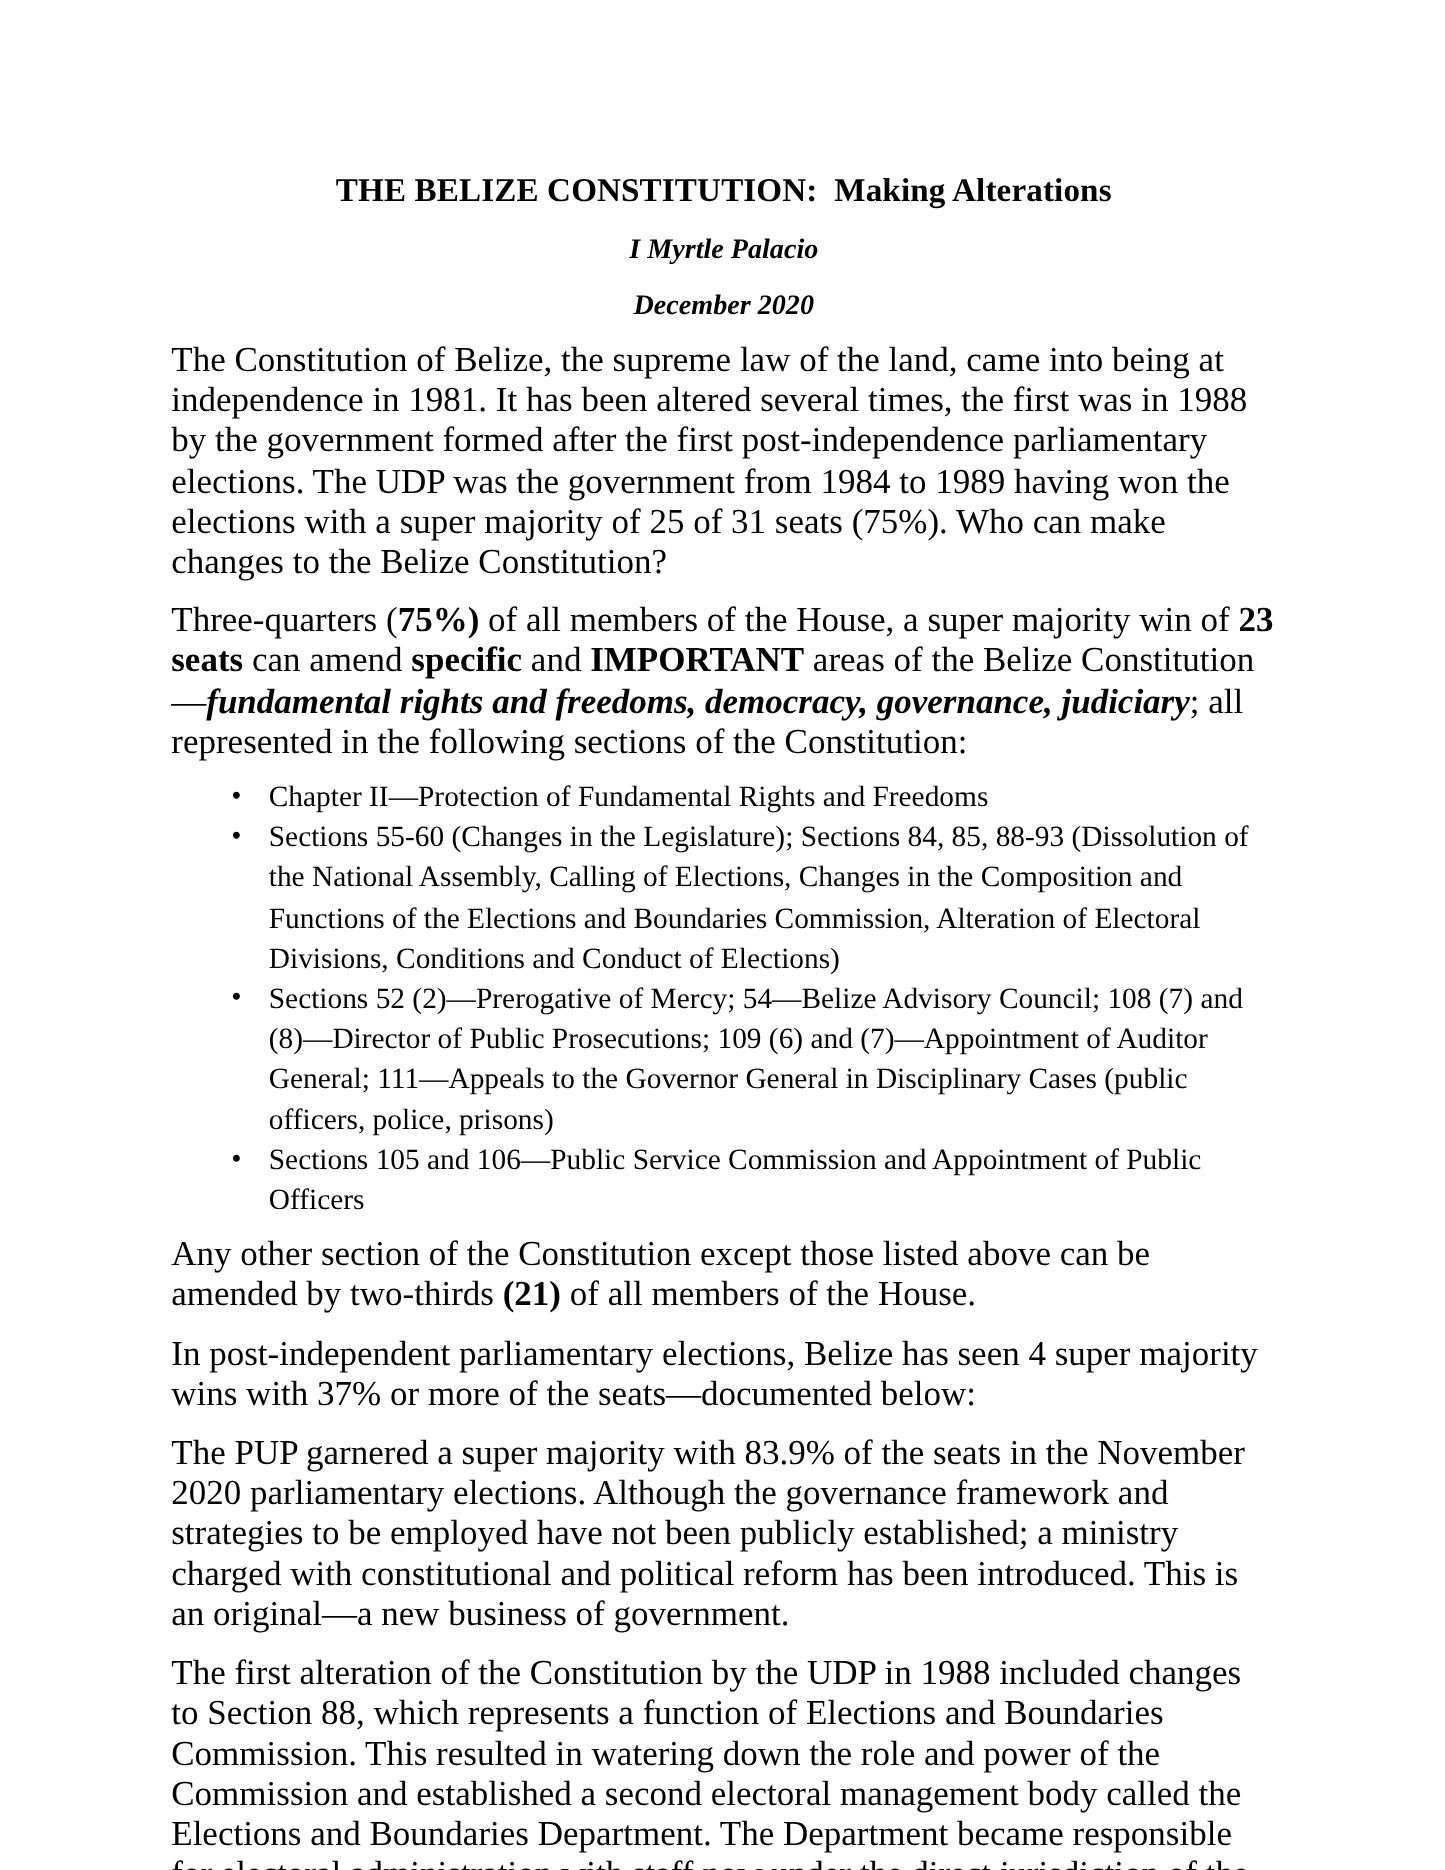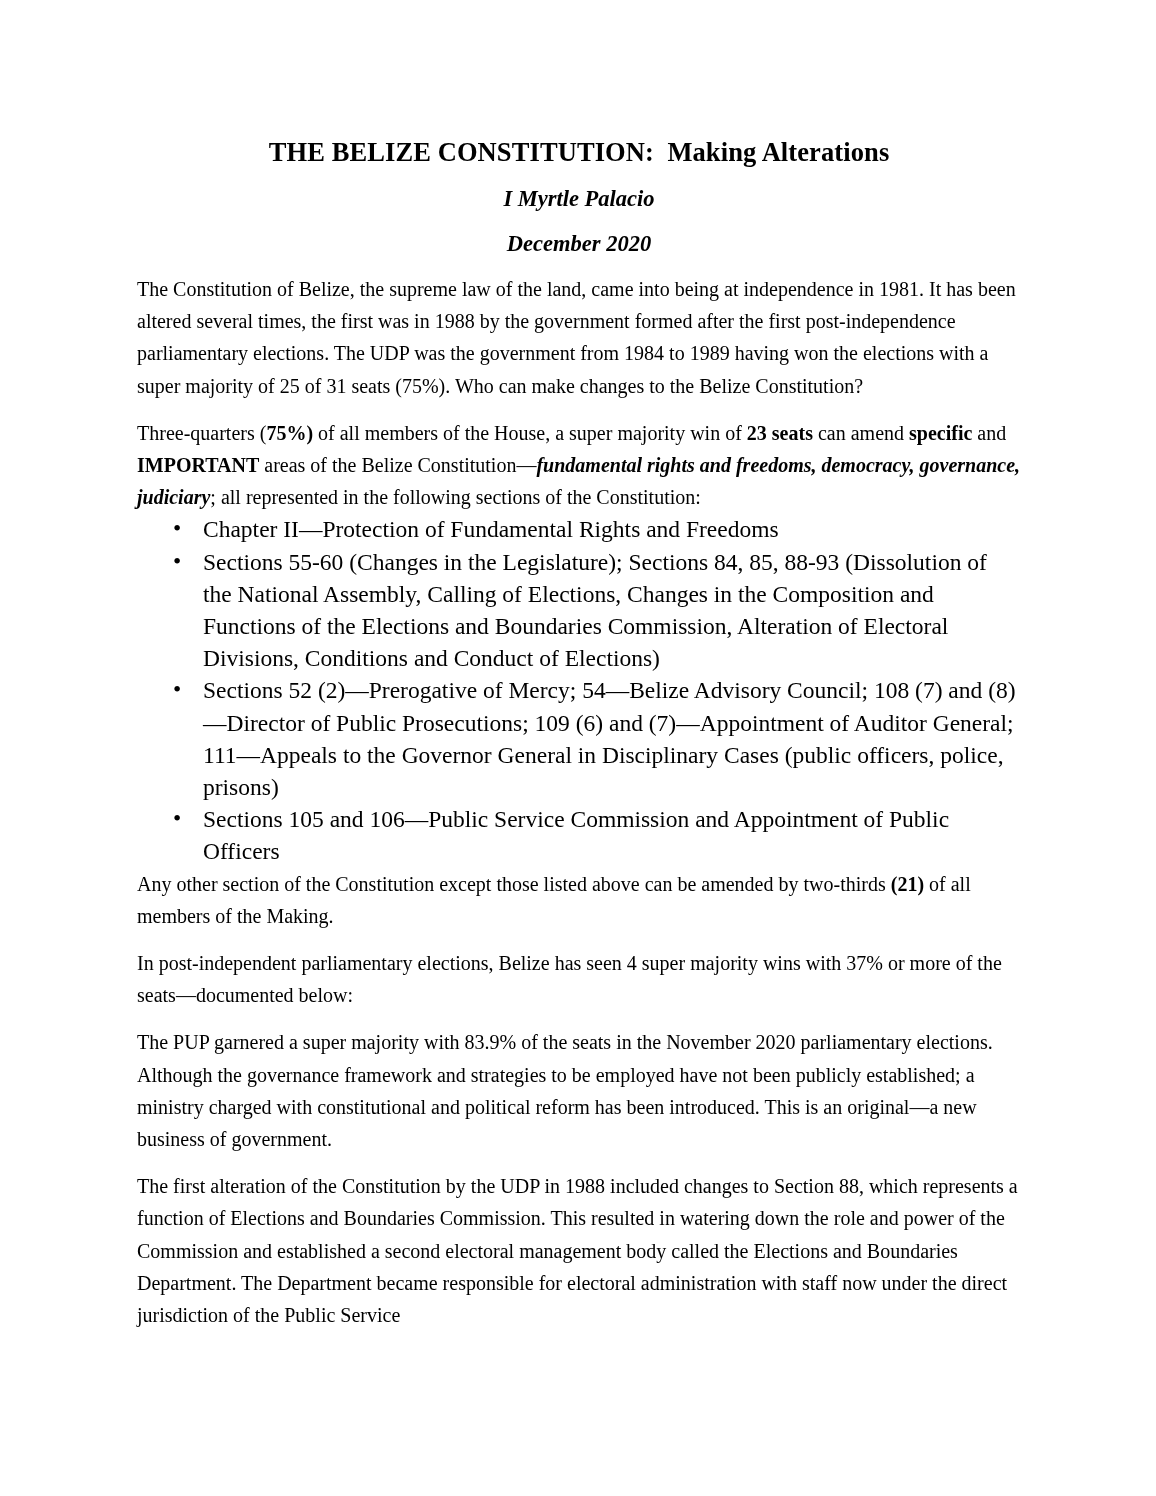--- a/index.html
+++ b/index.html
@@ -36,38 +36,38 @@
   }
   .byline {
     font-size: 22.5px;
     font-weight: bold;
     font-style: italic;
     text-align: center;
     line-height: 31px;
     margin: 14px;
   }
   p.body-par {
-    font-size: 20px;
+    font-size: 28px;
     line-height: 32.2px;
     margin: 0 0 0 0;
     text-align: left;
     hyphens: none;
   }
   p.spaced {
     margin-top: 15px;
   }
   p.tight {
     margin-top: 0;
   }
   b { font-weight: bold; }
   .bi { font-weight: bold; font-style: italic; }
 
   ul.bullets {
     list-style: none;
-    margin: 0;
+    margin: 12px;
     padding: 0;
   }
   ul.bullets > li {
     position: relative;
     font-size: 23.5px;
     line-height: 32.2px;
     padding-left: 66px;
     margin: 0;
     text-align: left;
   }
@@ -94,21 +94,21 @@
 
     <p class="body-par spaced"><span>Three-quarters (</span><b>75%)</b><span> of all members of the House, a super majority win of </span><b>23 seats</b><span> can amend </span><b>specific</b><span> and </span><b>IMPORTANT</b><span> areas of the Belize Constitution—</span><span class="bi">fundamental rights and freedoms, democracy, governance, judiciary</span><span>; all represented in the following sections of the Constitution:</span></p>
 
     <ul class="bullets">
       <li>Chapter II—Protection of Fundamental Rights and Freedoms</li>
       <li>Sections 55-60 (Changes in the Legislature); Sections 84, 85, 88-93 (Dissolution of the National Assembly, Calling of Elections, Changes in the Composition and Functions of the Elections and Boundaries Commission, Alteration of Electoral Divisions, Conditions and Conduct of Elections)</li>
       <li>Sections 52 (2)—Prerogative of Mercy; 54—Belize Advisory Council; 108 (7) and (8)—Director of Public Prosecutions; 109 (6) and (7)—Appointment of Auditor General; 111—Appeals to the Governor General in Disciplinary Cases (public officers, police, prisons)</li>
       <li>Sections 105 and 106—Public Service Commission and Appointment of Public Officers</li>
     </ul>
 
-    <p class="body-par tight"><span>Any other section of the Constitution except those listed above can be amended by two-thirds </span><b>(21)</b><span> of all members of the Making.</span></p>
+    <p class="body-par tight"><span>Any other section of the Constitution except those listed above can be amended by two-thirds </span><b>(21)</b><span> of all members of the House.</span></p>
 
     <p class="body-par spaced">In post-independent parliamentary elections, Belize has seen 4 super majority wins with 37% or more of the seats—documented below:</p>
 
 
     <p class="body-par spaced">The PUP garnered a super majority with 83.9% of the seats in the November 2020 parliamentary elections.  Although the governance framework and strategies to be employed have not been publicly established; a ministry charged with constitutional and political reform has been introduced.  This is an original—a new business of government.</p>
 
     <p class="body-par spaced">The first alteration of the Constitution by the UDP in 1988 included changes to Section 88, which represents a function of Elections and Boundaries Commission. This resulted in watering down the role and power of the Commission and established a second electoral management body called the Elections and Boundaries Department. The Department became responsible for electoral administration with staff now under the direct jurisdiction of the Public Service</p>
 
   </div>
 </div>

